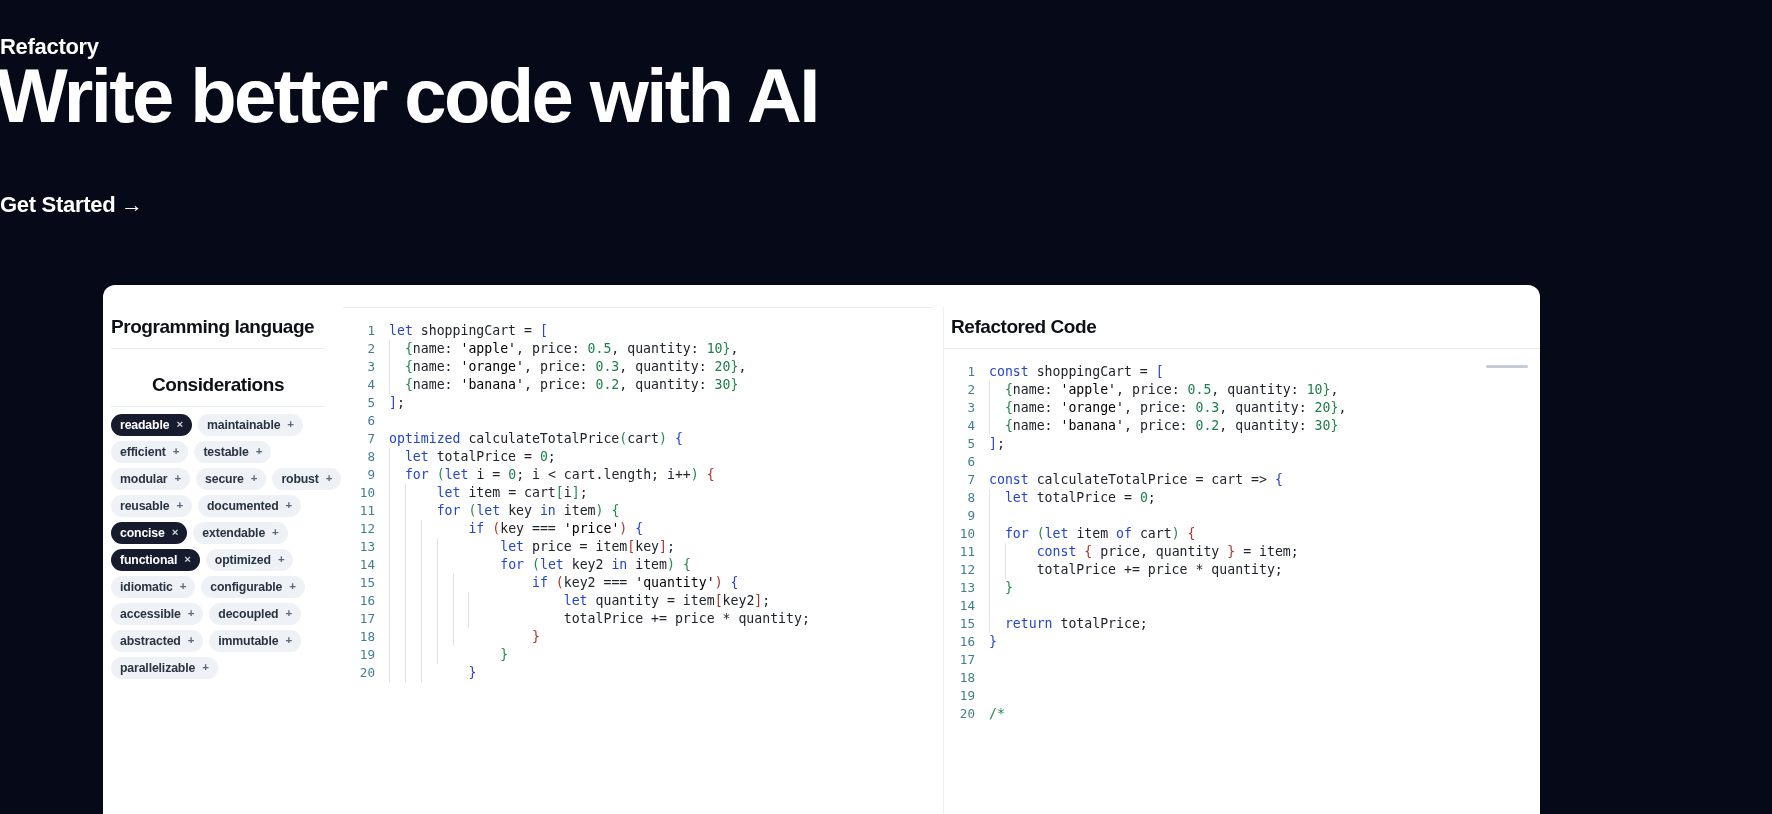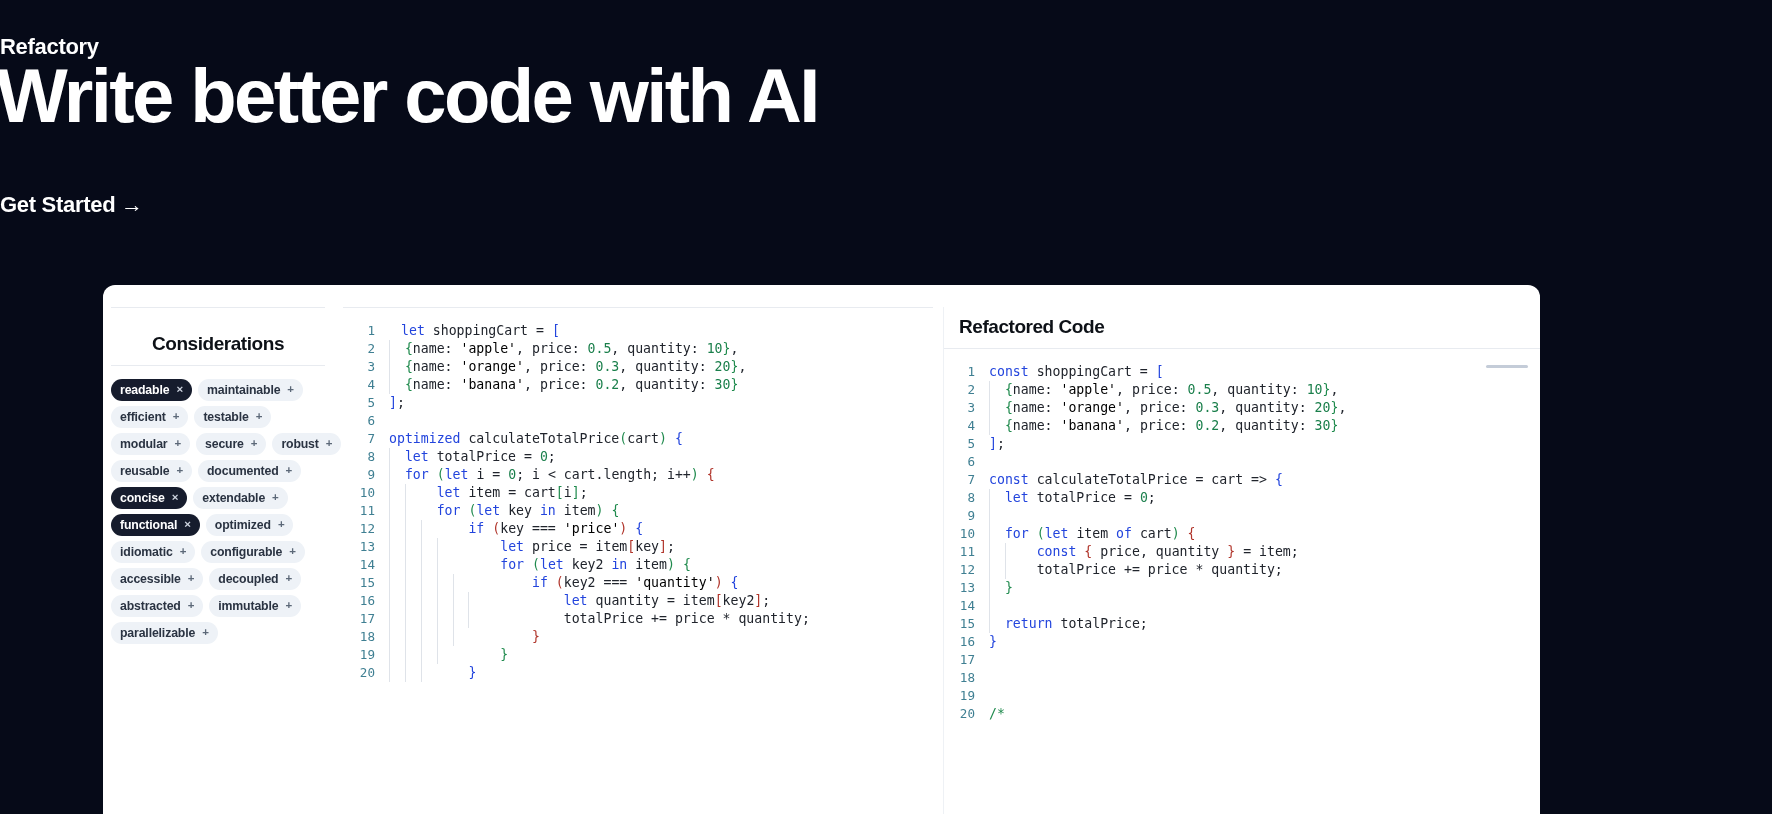--- a/index.html
+++ b/index.html
@@ -63,21 +63,21 @@
     cursor: pointer;
   }
   .select-value { font-size: 14.5px; color: #1a2230; flex: 1; letter-spacing: -0.1px; }
   .chev { width: 11px; height: 20px; color: #5b6677; flex: none; }
 
   
   .cons-title { margin-top: 16px; text-align: center; }
   .tags {
     display: flex; flex-wrap: wrap;
     gap: 5px 6px;
-    padding-top: 13px;
+    padding-top: 7px;
     width: 232px;
   }
   .tag {
     display: inline-flex; align-items: center; gap: 7px;
     height: 22px; padding: 0 9px;
     border-radius: 11px;
     font-size: 12.3px; font-weight: 600; letter-spacing: -0.15px;
     white-space: nowrap; cursor: pointer; user-select: none;
   }
   .tag.off { background: #eef2f7; color: #2a3342; }
@@ -136,20 +136,21 @@
 
   <div class="hero">
     <div class="brand">Refactory</div>
     <div class="headline">Write better code with AI</div>
     <a class="cta" href="#">Get Started →</a>
   </div>
 
   <div class="card">
 
     <div class="col-left">
+      <div class="sec-title">Programming language</div>
       <div class="divider"></div>
 
 
       <div class="sec-title cons-title">Considerations</div>
       <div class="divider"></div>
 
       <div class="tags" id="tag-list">
           <div class="tag on">
             <span>readable</span>
             <span class="sym">×</span>
@@ -230,21 +231,21 @@
             <span>parallelizable</span>
             <span class="sym">+</span>
           </div>
         </div>
     </div>
 
     <div class="col-mid">
       <div class="divider"></div>
       <div class="code-area">
         <div class="code-lines" id="orig-lines">
-            <div class="cline"><span class="lno">1</span><span class="ctext"><span style="margin-left: 12px; text-align: center;"><span class="kw">let</span><span class="pl"> shoppingCart </span><span class="pl">=</span><span class="pl"> </span><span class="b2">[</span></span></span></div>
+            <div class="cline"><span class="lno">1</span><span class="ctext"><span style="margin-left: 0px; text-align: center;"><span class="kw">let</span><span class="pl"> shoppingCart </span><span class="pl">=</span><span class="pl"> </span><span class="b2">[</span></span></span></div>
             <div class="cline"><span class="lno">2</span><span class="ctext"><span class="guide" style="margin-left: 0px;"></span><span style="margin-left: 0px;"><span class="pl">  </span><span class="b1">{</span><span class="pl">name: </span><span class="str">'apple'</span><span class="pl">, price: </span><span class="num">0.5</span><span class="pl">, quantity: </span><span class="num">10</span><span class="b1">}</span><span class="pl">,</span></span></span></div>
             <div class="cline"><span class="lno">3</span><span class="ctext"><span class="guide" style="margin-left: 0px;"></span><span style="margin-left: 0px;"><span class="pl">  </span><span class="b1">{</span><span class="pl">name: </span><span class="str">'orange'</span><span class="pl">, price: </span><span class="num">0.3</span><span class="pl">, quantity: </span><span class="num">20</span><span class="b1">}</span><span class="pl">,</span></span></span></div>
             <div class="cline"><span class="lno">4</span><span class="ctext"><span class="guide" style="margin-left: 0px;"></span><span style="margin-left: 0px;"><span class="pl">  </span><span class="b1">{</span><span class="pl">name: </span><span class="str">'banana'</span><span class="pl">, price: </span><span class="num">0.2</span><span class="pl">, quantity: </span><span class="num">30</span><span class="b1">}</span></span></span></div>
             <div class="cline"><span class="lno">5</span><span class="ctext"><span style="margin-left: 0px;"><span class="b2">]</span><span class="pl">;</span></span></span></div>
             <div class="cline"><span class="lno">6</span><span class="ctext"><span style="margin-left: 0px;"></span></span></div>
             <div class="cline"><span class="lno">7</span><span class="ctext"><span style="margin-left: 0px;"><span class="kw">optimized</span><span class="pl"> calculateTotalPrice</span><span class="b1">(</span><span class="pl">cart</span><span class="b1">)</span><span class="pl"> </span><span class="b2">{</span></span></span></div>
             <div class="cline"><span class="lno">8</span><span class="ctext"><span class="guide" style="margin-left: 0px;"></span><span style="margin-left: 0px;"><span class="pl">  </span><span class="kw">let</span><span class="pl"> totalPrice </span><span class="pl">=</span><span class="pl"> </span><span class="num">0</span><span class="pl">;</span></span></span></div>
             <div class="cline"><span class="lno">9</span><span class="ctext"><span class="guide" style="margin-left: 0px;"></span><span style="margin-left: 0px;"><span class="pl">  </span><span class="kw">for</span><span class="pl"> </span><span class="b1">(</span><span class="kw">let</span><span class="pl"> i </span><span class="pl">=</span><span class="pl"> </span><span class="num">0</span><span class="pl">; i &lt; cart.length; i++</span><span class="b1">)</span><span class="pl"> </span><span class="b3">{</span></span></span></div>
             <div class="cline"><span class="lno">10</span><span class="ctext"><span class="guide" style="margin-left: 0px;"></span><span class="guide" style="margin-left: 15.9px;"></span><span style="margin-left: 0px;"><span class="pl">    </span><span class="kw">let</span><span class="pl"> item </span><span class="pl">=</span><span class="pl"> cart</span><span class="b1">[</span><span class="pl">i</span><span class="b1">]</span><span class="pl">;</span></span></span></div>
             <div class="cline"><span class="lno">11</span><span class="ctext"><span class="guide" style="margin-left: 0px;"></span><span class="guide" style="margin-left: 15.9px;"></span><span style="margin-left: 0px;"><span class="pl">    </span><span class="kw">for</span><span class="pl"> </span><span class="b1">(</span><span class="kw">let</span><span class="pl"> key </span><span class="kw">in</span><span class="pl"> item</span><span class="b1">)</span><span class="pl"> </span><span class="b1">{</span></span></span></div>
@@ -256,21 +257,21 @@
             <div class="cline"><span class="lno">17</span><span class="ctext"><span class="guide" style="margin-left: 0px;"></span><span class="guide" style="margin-left: 15.9px;"></span><span class="guide" style="margin-left: 15.9px;"></span><span class="guide" style="margin-left: 15.9px;"></span><span class="guide" style="margin-left: 15.9px;"></span><span class="guide" style="margin-left: 15.9px;"></span><span style="margin-left: 0px;"><span class="pl">            totalPrice += price * quantity;</span></span></span></div>
             <div class="cline"><span class="lno">18</span><span class="ctext"><span class="guide" style="margin-left: 0px;"></span><span class="guide" style="margin-left: 15.9px;"></span><span class="guide" style="margin-left: 15.9px;"></span><span class="guide" style="margin-left: 15.9px;"></span><span class="guide" style="margin-left: 15.9px;"></span><span style="margin-left: 0px;"><span class="pl">          </span><span class="b3">}</span></span></span></div>
             <div class="cline"><span class="lno">19</span><span class="ctext"><span class="guide" style="margin-left: 0px;"></span><span class="guide" style="margin-left: 15.9px;"></span><span class="guide" style="margin-left: 15.9px;"></span><span class="guide" style="margin-left: 15.9px;"></span><span style="margin-left: 0px;"><span class="pl">        </span><span class="b1">}</span></span></span></div>
             <div class="cline"><span class="lno">20</span><span class="ctext"><span class="guide" style="margin-left: 0px;"></span><span class="guide" style="margin-left: 15.9px;"></span><span class="guide" style="margin-left: 15.9px;"></span><span style="margin-left: 0px;"><span class="pl">      </span><span class="b2">}</span></span></span></div>
           </div>
       </div>
     </div>
 
     <div class="col-right">
       <div class="vrule"></div>
-      <div class="sec-title code-head" style="padding-left:16px">Refactored Code</div>
+      <div class="sec-title code-head" style="padding-left:8px">Refactored Code</div>
       <div class="divider"></div>
       <div class="code-area">
         <div class="hscroll"></div>
         <div class="code-lines" id="ref-lines">
             <div class="cline"><span class="lno">1</span><span class="ctext"><span style="margin-left: 0px;"><span class="kw">const</span><span class="pl"> shoppingCart </span><span class="pl">=</span><span class="pl"> </span><span class="b2">[</span></span></span></div>
             <div class="cline"><span class="lno">2</span><span class="ctext"><span class="guide" style="margin-left: 0px;"></span><span style="margin-left: 0px;"><span class="pl">  </span><span class="b1">{</span><span class="pl">name: </span><span class="str">'apple'</span><span class="pl">, price: </span><span class="num">0.5</span><span class="pl">, quantity: </span><span class="num">10</span><span class="b1">}</span><span class="pl">,</span></span></span></div>
             <div class="cline"><span class="lno">3</span><span class="ctext"><span class="guide" style="margin-left: 0px;"></span><span style="margin-left: 0px;"><span class="pl">  </span><span class="b1">{</span><span class="pl">name: </span><span class="str">'orange'</span><span class="pl">, price: </span><span class="num">0.3</span><span class="pl">, quantity: </span><span class="num">20</span><span class="b1">}</span><span class="pl">,</span></span></span></div>
             <div class="cline"><span class="lno">4</span><span class="ctext"><span class="guide" style="margin-left: 0px;"></span><span style="margin-left: 0px;"><span class="pl">  </span><span class="b1">{</span><span class="pl">name: </span><span class="str">'banana'</span><span class="pl">, price: </span><span class="num">0.2</span><span class="pl">, quantity: </span><span class="num">30</span><span class="b1">}</span></span></span></div>
             <div class="cline"><span class="lno">5</span><span class="ctext"><span style="margin-left: 0px;"><span class="b2">]</span><span class="pl">;</span></span></span></div>
             <div class="cline"><span class="lno">6</span><span class="ctext"><span style="margin-left: 0px;"></span></span></div>

